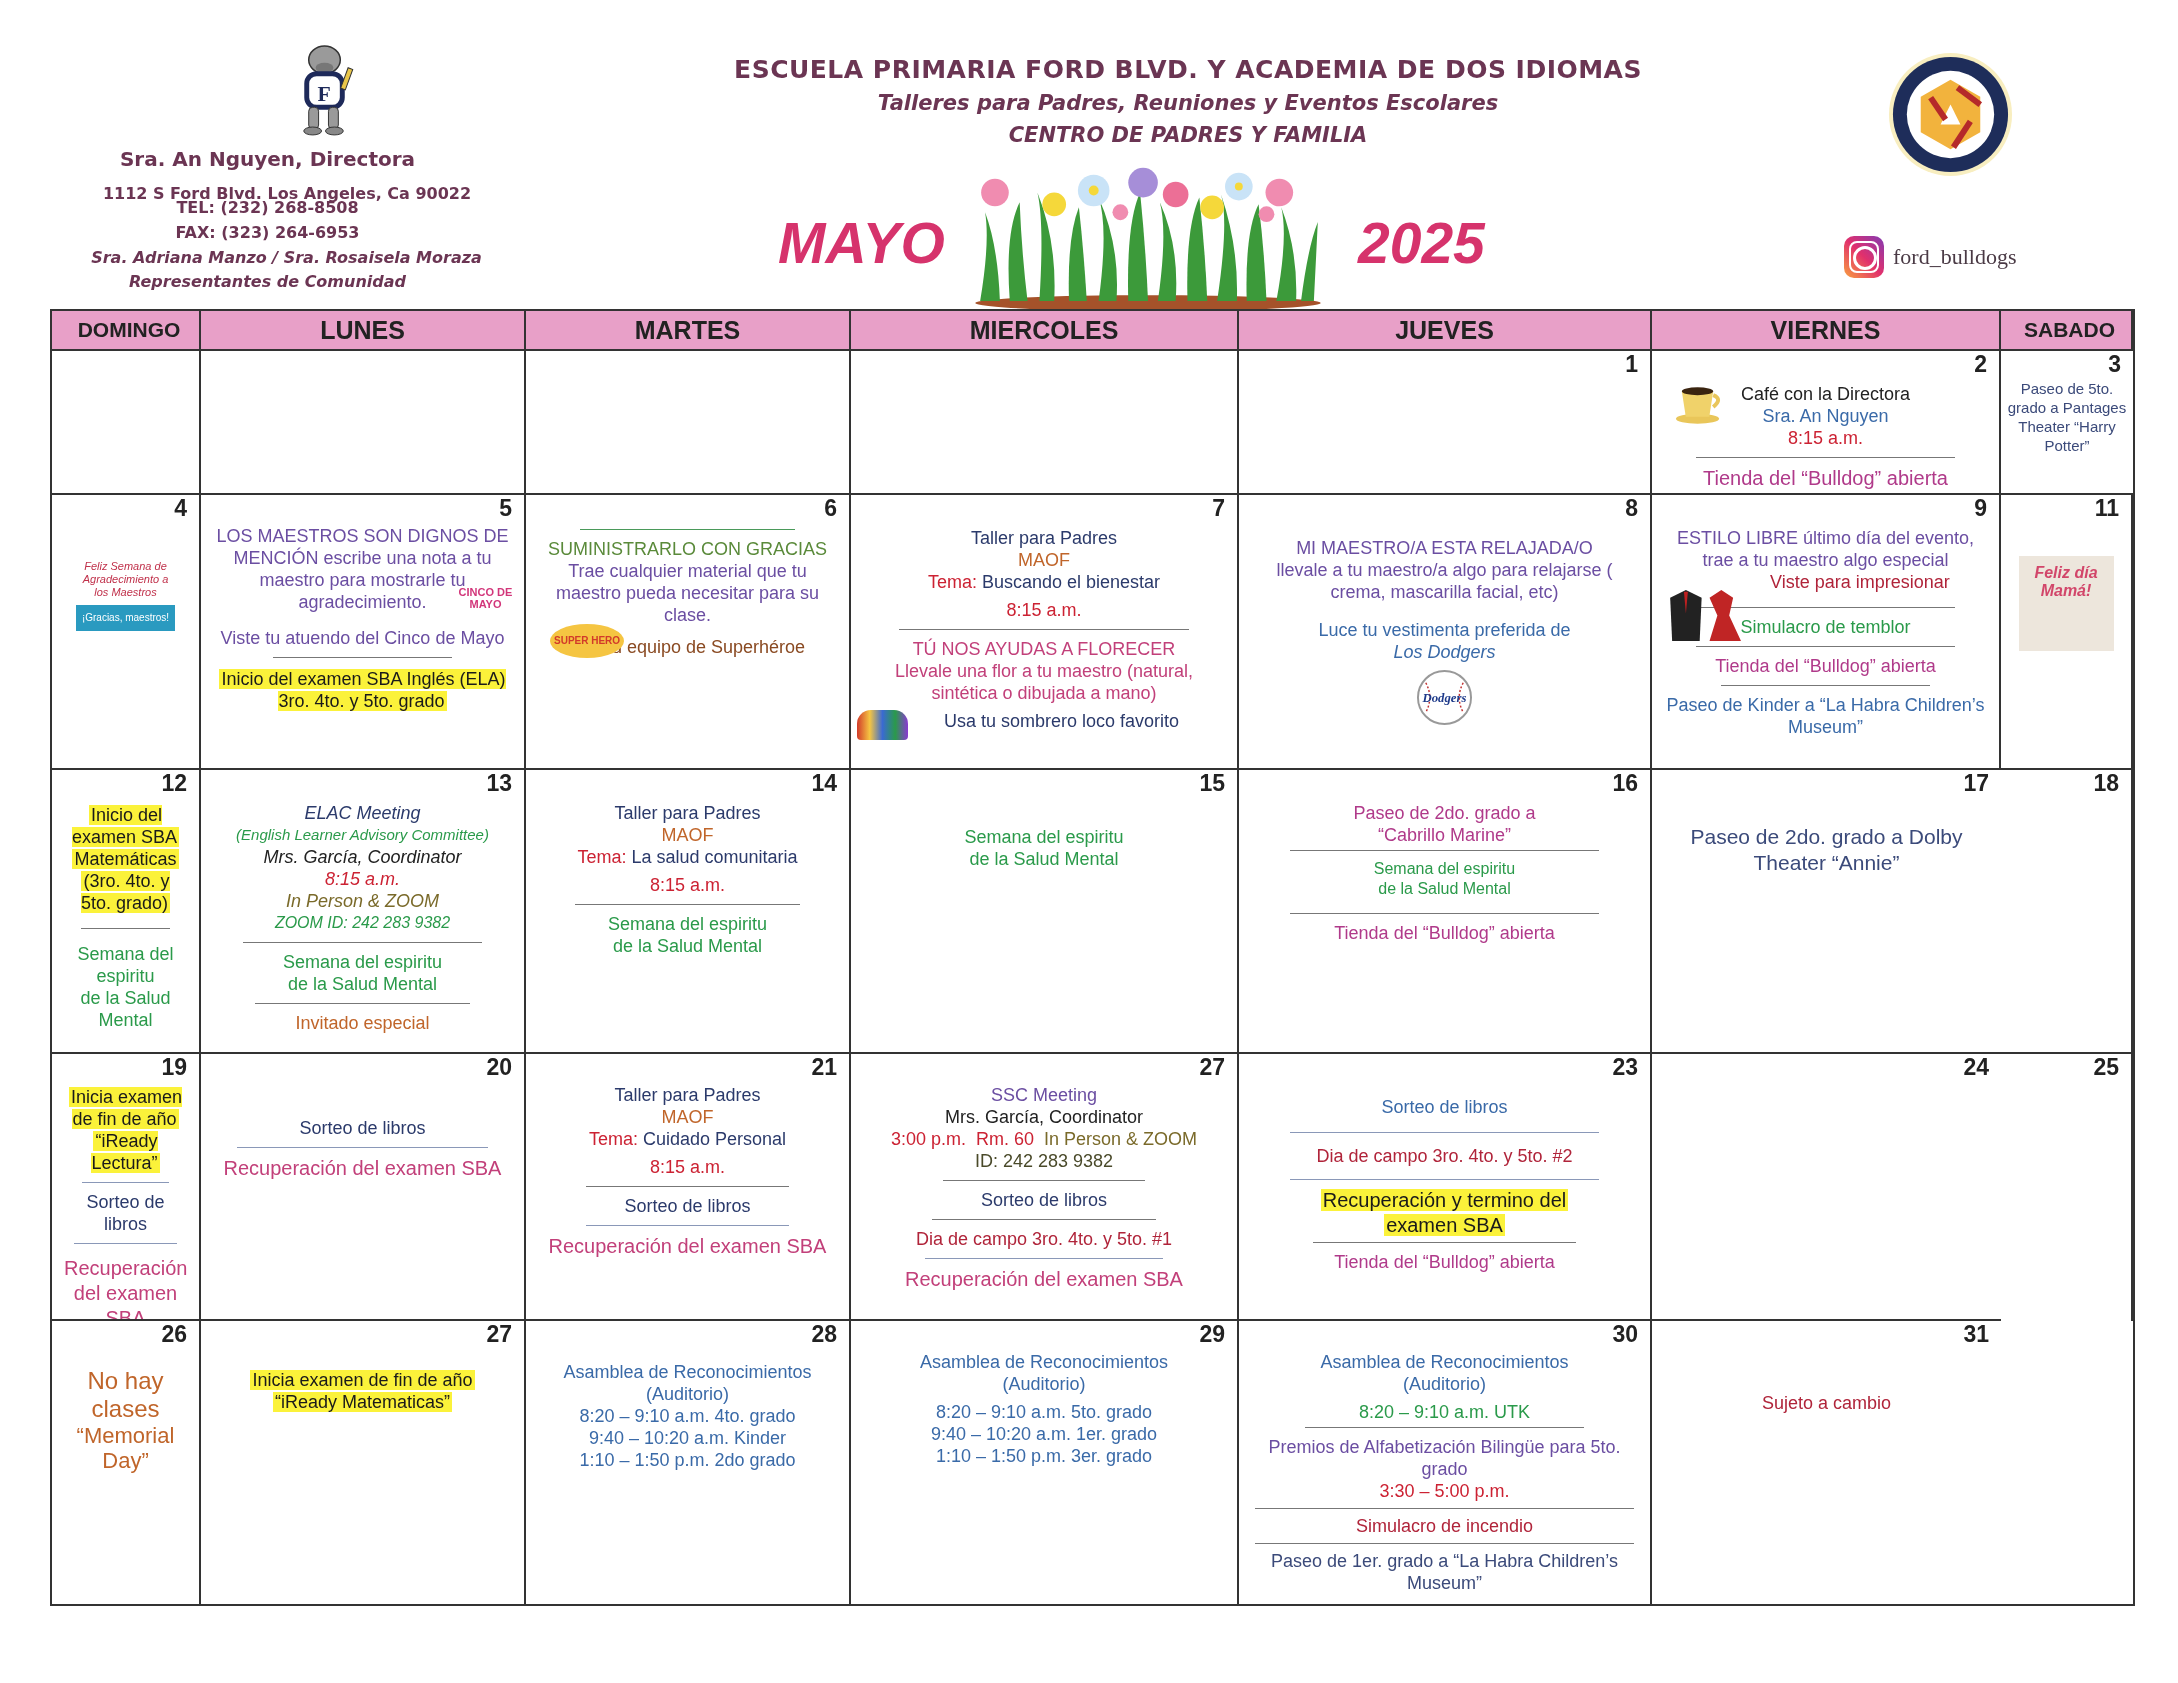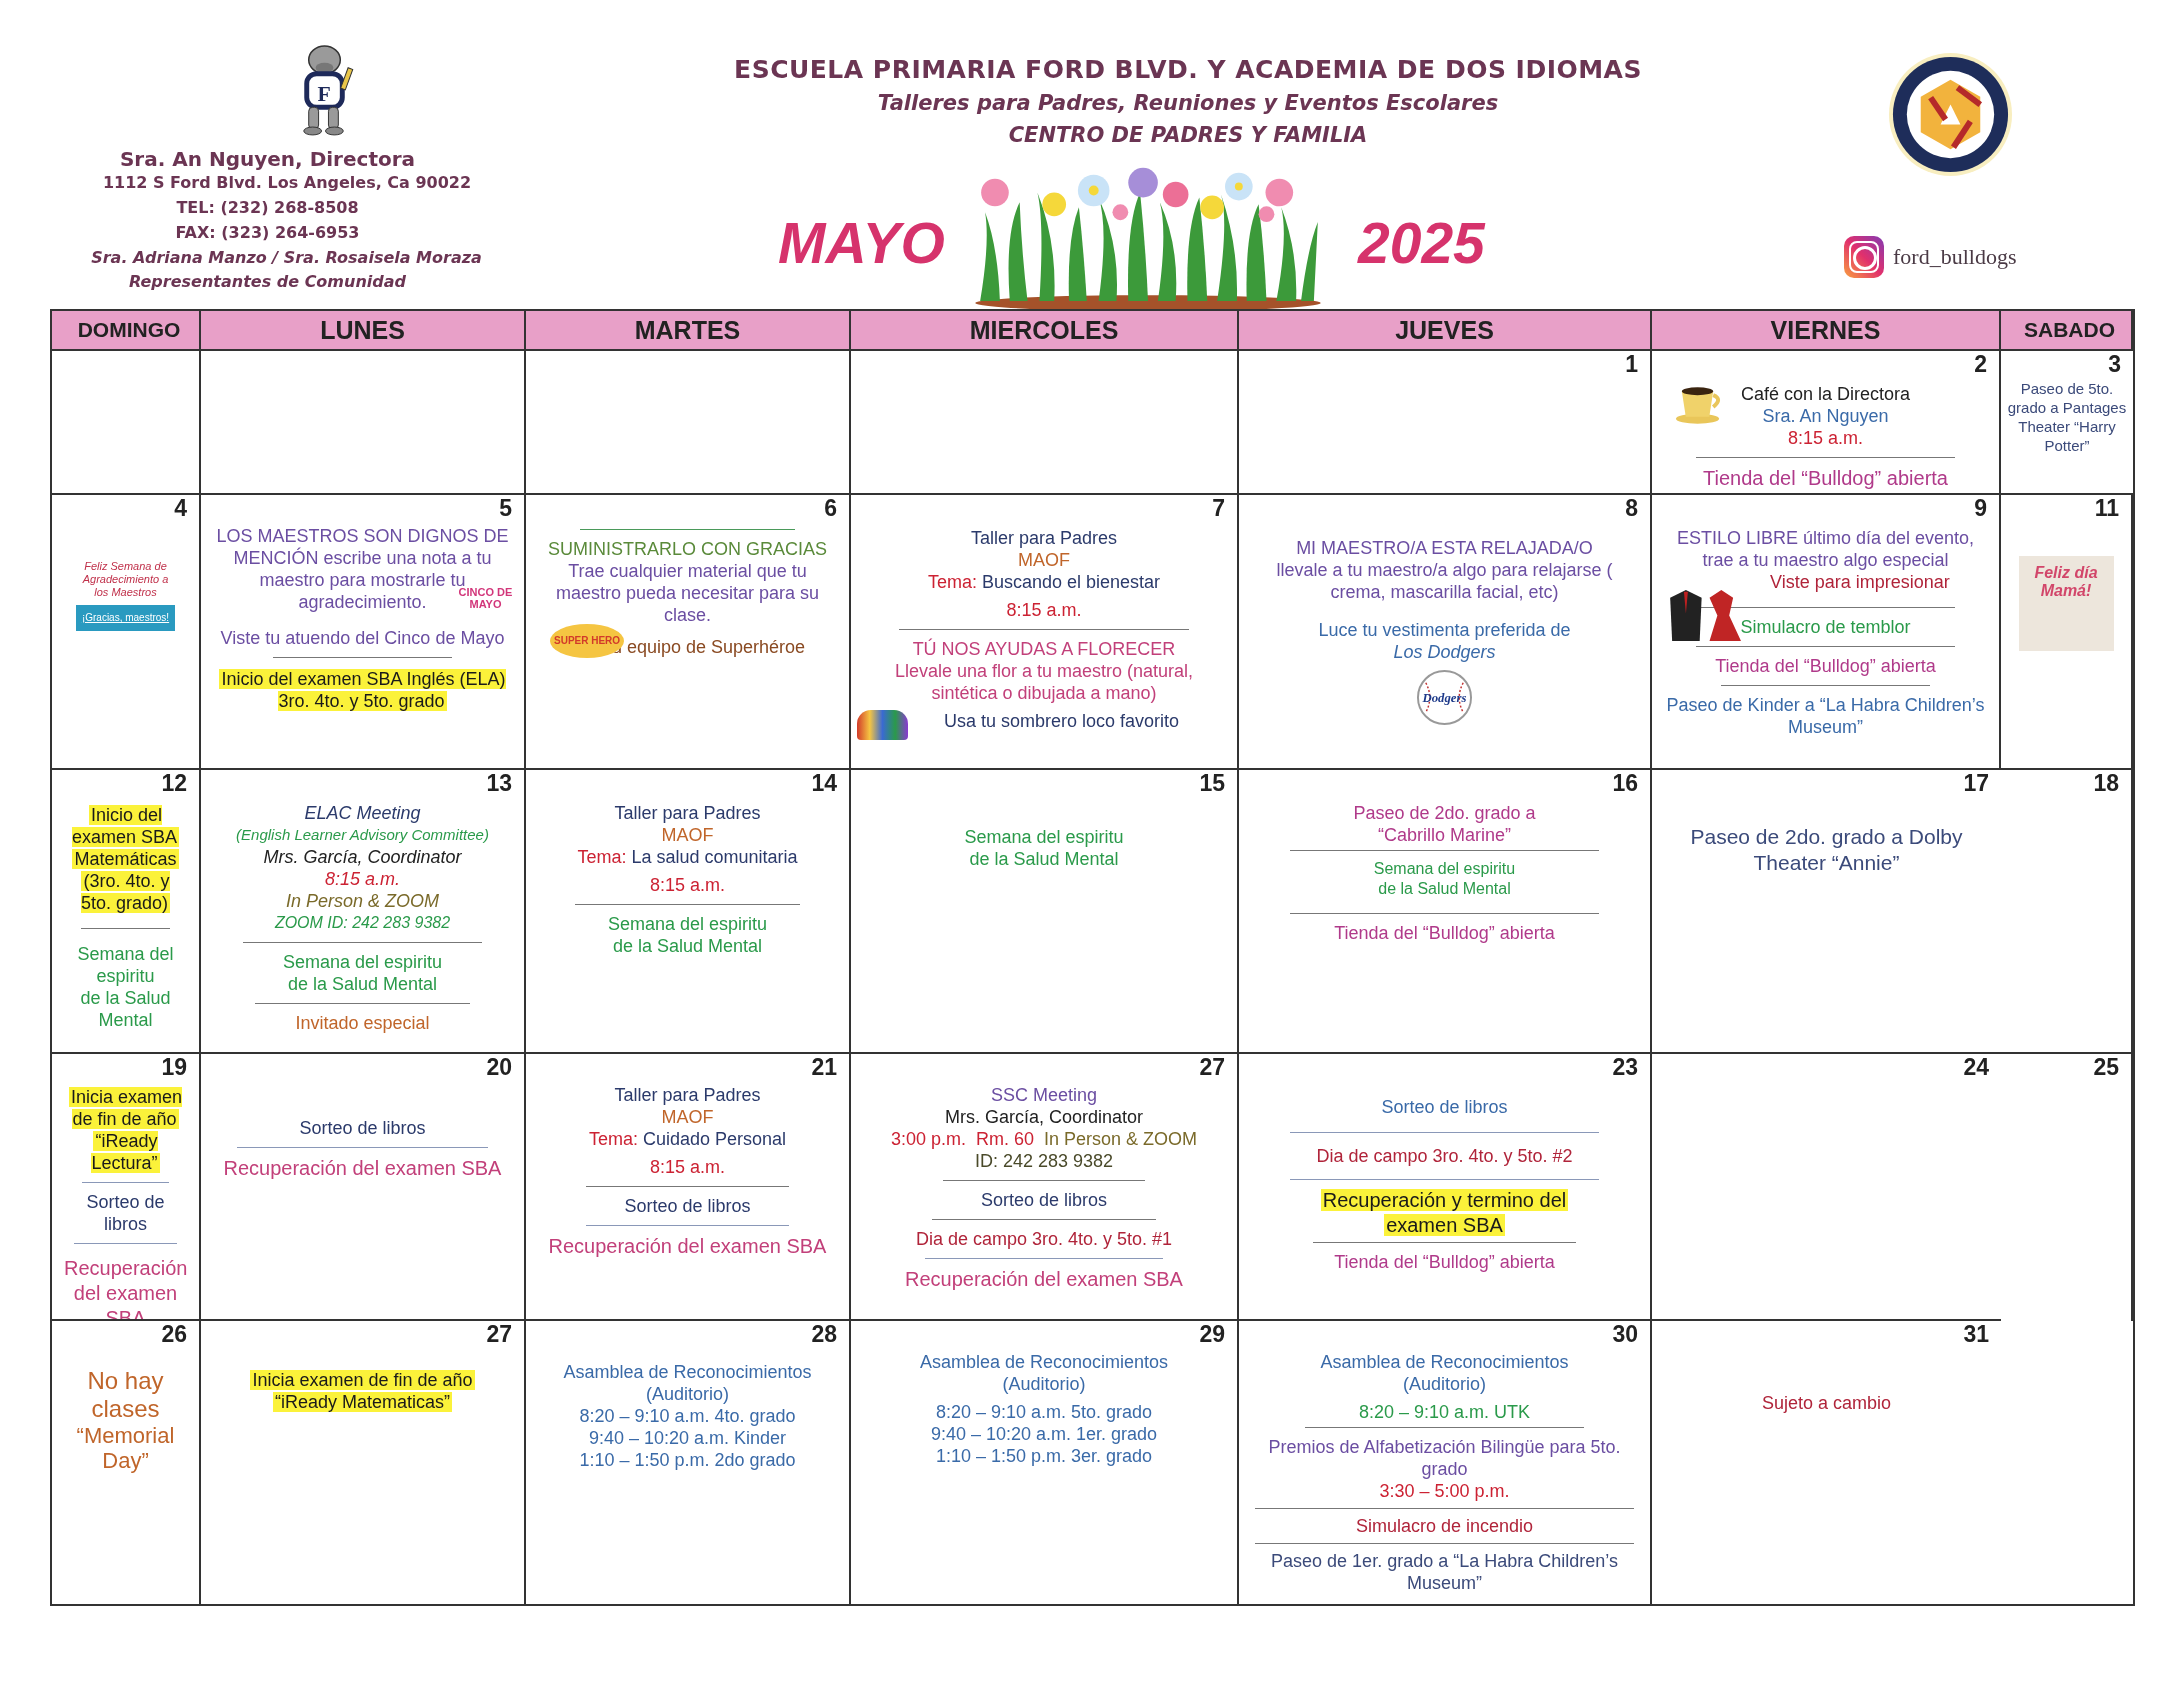--- a/index.html
+++ b/index.html
@@ -2,21 +2,21 @@
 <html><head>
 <meta charset="utf-8">
 <style>
   html,body{margin:0;padding:0;background:#fff;}
   body{width:2178px;height:1683px;position:relative;overflow:hidden;font-family:"Liberation Sans",sans-serif;color:#222;}
   .abs{position:absolute;}
   .hand{font-family:"DejaVu Sans",sans-serif;color:#6b3553;}
   
   #mascot{left:285px;top:42px;width:81px;height:95px;}
   #director{left:99px;top:147px;width:337px;text-align:center;font-weight:bold;font-size:20px;}
-  #address{left:69px;top:173px;width:436px;text-align:center;font-weight:bold;font-size:16px;}
+  #address{left:69px;top:184px;width:436px;text-align:center;font-weight:bold;font-size:16px;}
   #tel{left:99px;top:198px;width:337px;text-align:center;font-weight:bold;font-size:16px;}
   #fax{left:99px;top:223px;width:337px;text-align:center;font-weight:bold;font-size:16px;}
   #reps{left:59px;top:248px;width:455px;text-align:center;font-weight:bold;font-style:italic;font-size:16px;}
   #reps-title{left:99px;top:272px;width:337px;text-align:center;font-weight:bold;font-style:italic;font-size:16px;}
   
   #school{left:693px;top:55px;width:990px;text-align:center;font-weight:bold;font-size:25px;letter-spacing:0.5px;}
   #subtitle{left:693px;top:91px;width:990px;text-align:center;font-weight:bold;font-style:italic;font-size:21px;}
   #center{left:693px;top:123px;width:990px;text-align:center;font-weight:bold;font-style:italic;font-size:21px;}
   #month{left:778px;top:210px;font-size:57px;font-style:italic;font-weight:bold;color:#d6336c;}
   #year{left:1358px;top:210px;font-size:57px;font-style:italic;font-weight:bold;color:#d6336c;}
@@ -163,21 +163,21 @@
     <div class="content" style="margin-top:24px;font-size:15px;line-height:19px;">
       <span class="line slate">Paseo de 5to. grado a Pantages Theater “Harry Potter”</span>
     </div>
   </div>
 
   <div class="cell">
     <span class="num">4</span>
     <div style="margin-top:59px;">
       <div style="width:99px;margin:0 auto;">
         <div style="font-size:11px;line-height:13px;color:#c0304a;font-style:italic;">Feliz Semana de Agradecimiento a los Maestros</div>
-        <div style="margin-top:6px;background:#2a9ac0;color:#fff;font-size:10px;padding:2px;text-decoration:underline;">¡Gracias, maestros!</div>
+        <div style="margin-top:6px;background:#2a9ac0;color:#fff;font-size:10px;padding:2px;">¡Gracias, maestros!</div>
       </div>
     </div>
   </div>
   <div class="cell">
     <span class="num">5</span>
     <div class="content" style="margin-top:24px;">
       <span class="line purple">LOS MAESTROS SON DIGNOS DE MENCIÓN escribe una nota a tu maestro para mostrarle tu agradecimiento.</span>
       <span class="abs" style="right:8px;top:91px;width:61px;font-size:11px;line-height:12px;font-weight:bold;color:#d2367a;">CINCO DE MAYO</span>
       <span class="line purple" style="margin-top:14px;">Viste tu atuendo del Cinco de Mayo</span>
       <span class="hr" style="width:60%;"></span>

